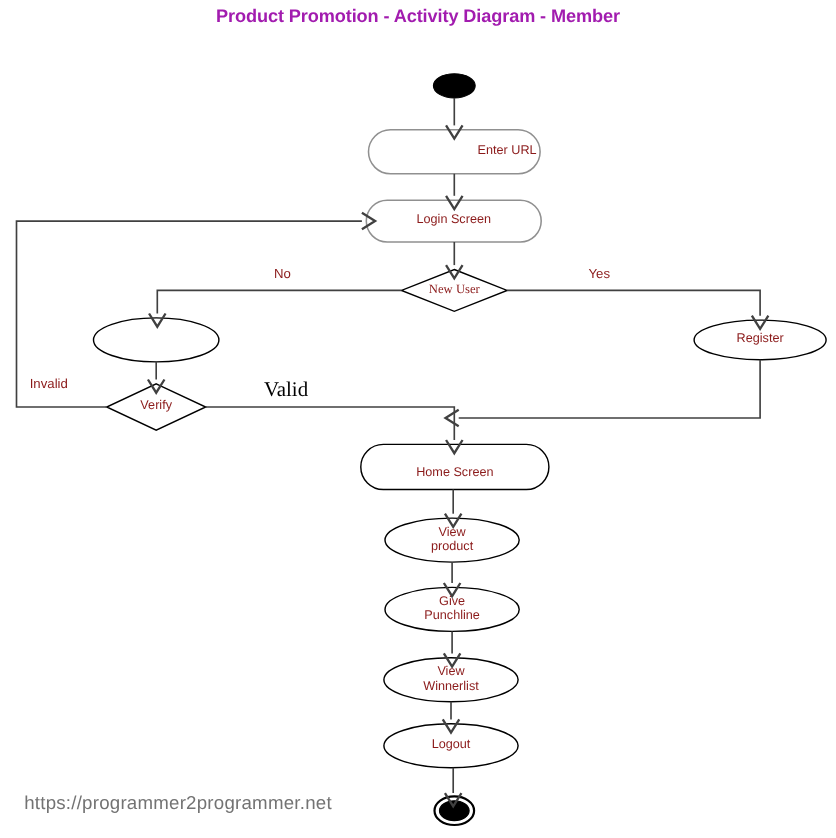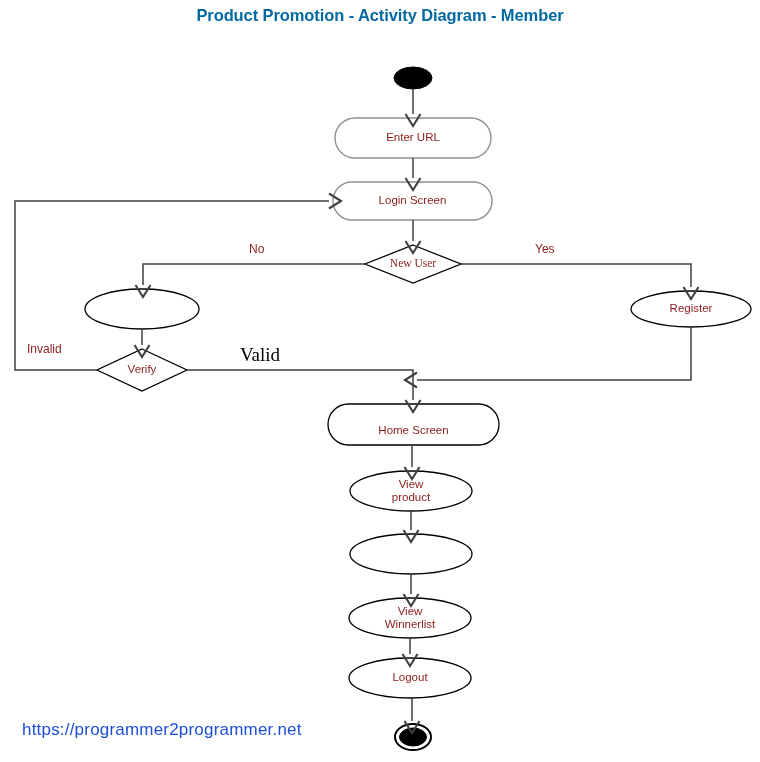--- a/index.html
+++ b/index.html
@@ -28,30 +28,30 @@
   }
   .title {
     position: absolute;
     left: 0;
     top: 6px;
     width: 760px;
     text-align: center;
     font-family: "Liberation Sans", sans-serif;
     font-weight: bold;
     font-size: 16.5px;
-    color: #0369a1;
+    color: #a21caf;
     letter-spacing: -0.1px;
   }
   .watermark {
     position: absolute;
     left: 22px;
     top: 720px;
     font-family: "Liberation Sans", sans-serif;
     font-size: 17px;
-    color: #1d4ed8;
+    color: #737373;
     letter-spacing: 0.2px;
     white-space: nowrap;
   }
   .node-label {
     position: absolute;
     font-family: "Liberation Sans", sans-serif;
     font-size: 11.5px;
     color: #8b1a1a;
     text-align: center;
     line-height: 13px;
@@ -141,36 +141,38 @@
       <path d="M411,511 L411,530" marker-end="url(#arrow-down)"></path>
 
       <path d="M411,574 L411,594" marker-end="url(#arrow-down)"></path>
 
       <path d="M410,638 L410,654" marker-end="url(#arrow-down)"></path>
 
       <path d="M412,698 L412,721" marker-end="url(#arrow-down)"></path>
     </g>
   </svg>
 
-  <div class="node-label" style="left:335px; top:131px; width:156px;">Enter URL</div>
+  <div class="node-label" style="left:335px; top:131px; width:156px;padding-left:48px;">Enter URL</div>
 
   <div class="node-label" style="left:333px; top:194px; width:159px;">Login Screen</div>
 
   <div class="node-label" style="left:365px; top:257px; width:96px;font-family:Liberation Serif, serif;">New User</div>
 
 
   <div class="node-label" style="left:631px; top:302px; width:120px;">Register</div>
 
   <div class="node-label" style="left:97px; top:363px; width:90px;">Verify</div>
 
   <div class="node-label" style="left:328px; top:424px; width:171px;text-align:center;">Home Screen</div>
 
   <div class="node-label" style="left:350px; top:478px; width:122px;">View
 product</div>
 
+  <div class="node-label" style="left:350px; top:541px; width:122px;">Give
+Punchline</div>
 
   <div class="node-label" style="left:349px; top:605px; width:122px;">View
 Winnerlist</div>
 
   <div class="node-label" style="left:349px; top:671px; width:122px;text-align:center;">Logout</div>
 
   <div class="edge-label red" style="left:249px; top:242px;">No</div>
 
   <div class="edge-label red" style="left:535px; top:242px;">Yes</div>
 

